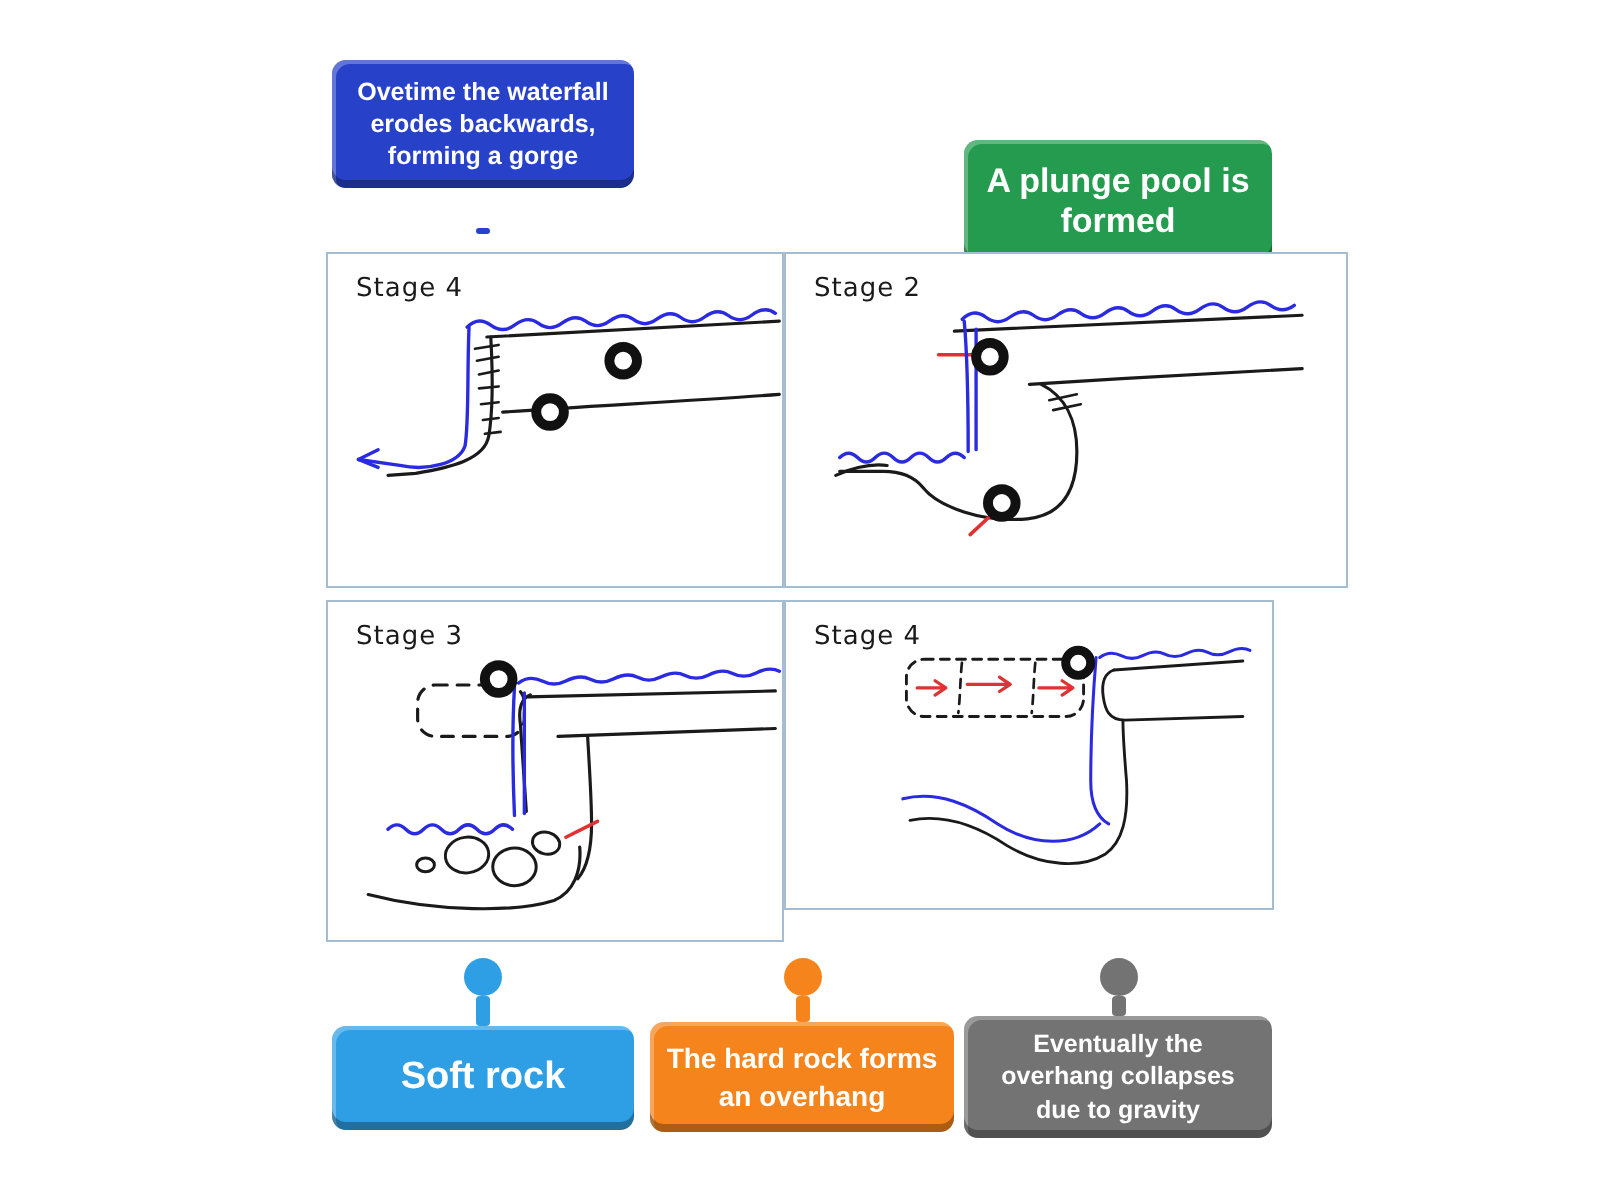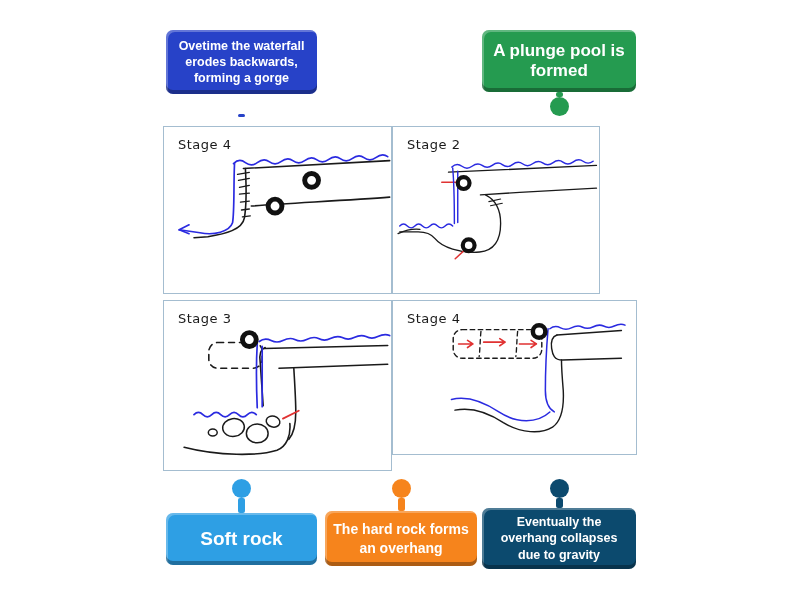--- a/index.html
+++ b/index.html
@@ -13,33 +13,33 @@
        padding:4px 6px;
        box-shadow:inset 0 -4px 0 rgba(0,0,0,.30), inset 2px 2px 0 rgba(255,255,255,.28);}
   .stem{width:7px;border-radius:2px;}
   .dot{width:19px;height:19px;border-radius:50%;}
 
   .c-royal  .lbl,.c-royal  .stem,.c-royal  .dot{background:#2742c8;}
   .c-red    .lbl,.c-red    .stem,.c-red    .dot{background:#d62a3c;}
   .c-green  .lbl,.c-green  .stem,.c-green  .dot{background:#259b50;}
   .c-sky    .lbl,.c-sky    .stem,.c-sky    .dot{background:#2e9fe4;}
   .c-orange .lbl,.c-orange .stem,.c-orange .dot{background:#f6841c;}
-  .c-purple .lbl,.c-purple .stem,.c-purple .dot{background:#0c4a6e;}
+  .c-purple .lbl,.c-purple .stem,.c-purple .dot{background:#737373;}
 
   #g1{left:166px;top:30px;width:151px;gap:20px;}  #g1 .lbl{height:64px;font-size:12.5px;line-height:1.3;} #g1 .stem{height:3px;}
   #g2{left:325px;top:32px;width:152px;}  #g2 .lbl{height:56px;font-size:19px;}                   #g2 .stem{height:9px;}
-  #g3{left:482px;top:30px;width:154px;}  #g3 .lbl{height:62px;font-size:17px;line-height:1.2;}   #g3 .stem{height:5px;}
+  #g3{left:482px;top:30px;width:154px;}  #g3 .lbl{height:62px;font-size:17px;line-height:1.2;margin-top:40px;}   #g3 .stem{height:5px;}
   #g4{left:166px;top:479px;width:151px;} #g4 .lbl{height:52px;font-size:19px;}                   #g4 .stem{height:15px;}
   #g5{left:325px;top:479px;width:152px;} #g5 .lbl{height:55px;font-size:14px;line-height:1.35;}  #g5 .stem{height:13px;}
   #g6{left:482px;top:479px;width:154px;} #g6 .lbl{height:61px;font-size:12.5px;line-height:1.3;} #g6 .stem{height:10px;}
 
   
   .panel{position:absolute;background:#ffffff;border:1px solid #a4bdd0;box-sizing:border-box;}
   #p1{left:163px;top:126px;width:229px;height:168px;}
-  #p2{left:392px;top:126px;width:208px;height:168px;text-decoration:underline;}
+  #p2{left:392px;top:126px;width:282px;height:168px;text-decoration:underline;}
   #p3{left:163px;top:300px;width:229px;height:171px;text-decoration:underline;}
   #p4{left:392px;top:300px;width:245px;height:155px;}
   .stage-title{position:absolute;left:14px;top:10px;font-family:"DejaVu Sans",sans-serif;
                font-size:13px;color:#1a1a1a;letter-spacing:.5px;}
   .sketch{position:absolute;left:0;top:0;width:100%;height:100%;}
   .ink{stroke:#1a1a1a;stroke-width:1.6;fill:none;stroke-linecap:round;stroke-linejoin:round;}
   .water{stroke:#2a2ae0;stroke-width:1.7;fill:none;stroke-linecap:round;stroke-linejoin:round;}
   .marker{stroke:#e03232;stroke-width:1.8;fill:none;stroke-linecap:round;}
   .dashed{stroke-dasharray:6 5;}
   .zone{fill:#ffffff;stroke:#111111;stroke-width:5;}

